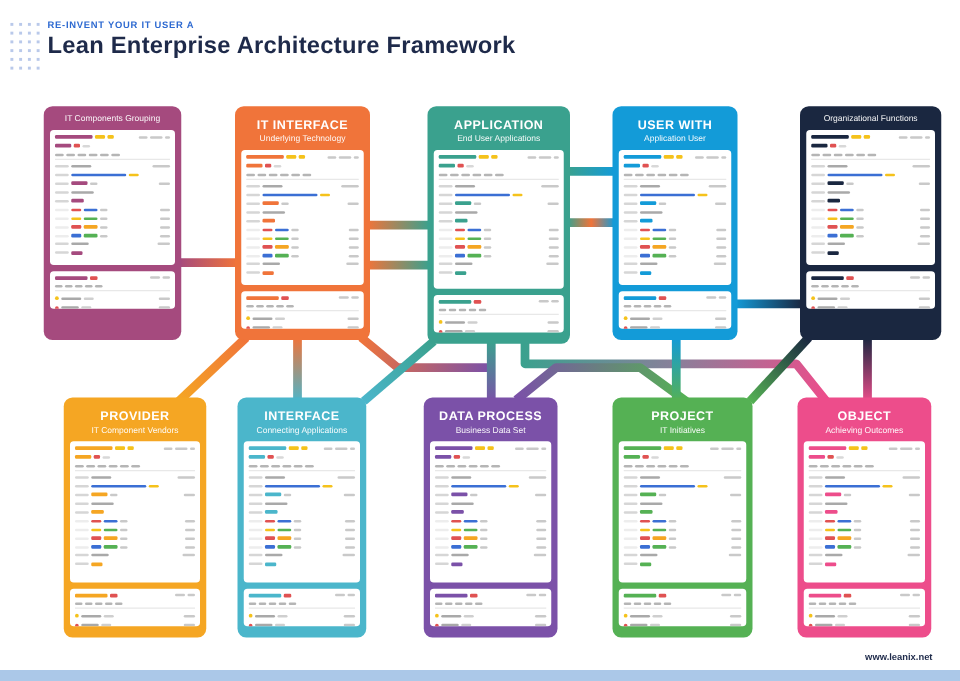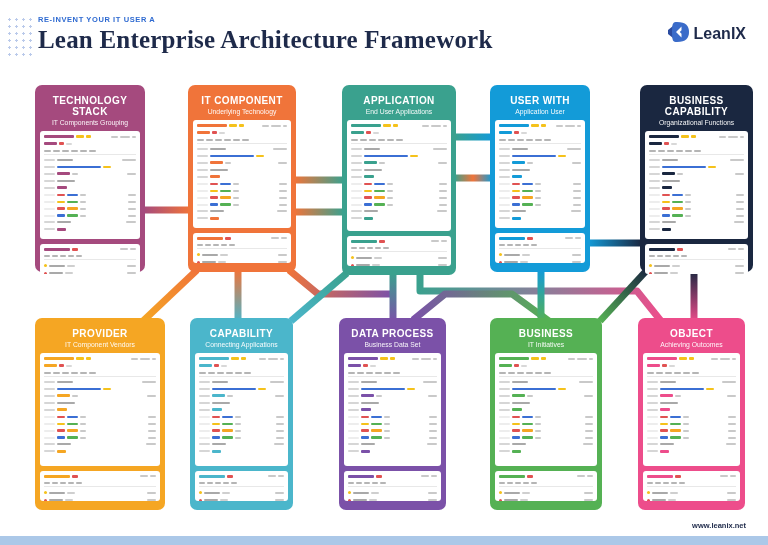--- a/index.html
+++ b/index.html
@@ -5,22 +5,22 @@
   html,body{margin:0;padding:0;}
   body{font-family:"Liberation Sans",sans-serif;background:#ffffff;}
   #poster{position:relative;width:768px;height:545px;background:#ffffff;overflow:hidden;}
 
   
   #dotgrid{position:absolute;left:6px;top:16px;width:28px;height:42px;
     background-image:radial-gradient(#b9c9ea 1.2px,transparent 1.4px);
     background-size:7px 7px;}
   #eyebrow{position:absolute;left:38px;top:15px;font-size:7.5px;font-weight:bold;
     letter-spacing:.6px;color:#2e6ad1;}
-  #main-title{position:absolute;left:38px;top:26px;font-size:25px;font-weight:bold;
-    color:#1e2a4a;letter-spacing:.2px;font-family:Liberation Serif, serif;}
+  #main-title{position:absolute;left:38px;top:26px;font-size:19px;font-weight:bold;
+    color:#1e2a4a;letter-spacing:.2px;}
   #logo{position:absolute;right:22px;top:22px;display:flex;align-items:center;gap:5px;}
   #logo .logo-text{font-size:16px;font-weight:bold;color:#1e2a4a;}
 
   
   .card{position:absolute;border-radius:7px;box-sizing:border-box;padding:5px;z-index:2;}
   .card-title{text-align:center;color:#fff;font-weight:bold;font-size:10px;
     letter-spacing:.4px;margin-top:5px;}
   .card-subtitle{text-align:center;color:#fff;font-size:6.8px;margin-top:2px;opacity:.95;}
   .panel{background:#fff;border-radius:3px;margin-top:5px;box-sizing:border-box;
     padding:4px 4px 2px 4px;overflow:hidden;}
@@ -39,30 +39,20 @@
   #bottom-bar{position:absolute;left:0;bottom:0;width:768px;height:9px;background:#abc8e8;}
 </style>
 </head>
 <body>
 
 <div id="poster">
   <div id="dotgrid"></div>
   <div id="eyebrow">RE-INVENT YOUR IT USER A</div>
   <div id="main-title">Lean Enterprise Architecture Framework</div>
 
-  <div id="logo">
-    <span>
-      <svg width="22" height="20" viewBox="0 0 22 20">
-        <path d="M6 4 L1 8 L1 12 L6 16 Z" fill="#2b4ba0"></path>
-        <path d="M10 0 C6 0 5 1 5 10 C5 19 6 20 10 20 C19 20 22 16 22 10 C22 4 19 0 10 0 Z" fill="#3a6bc9"></path>
-        <path d="M14.5 4.5 L9 10 L14.5 15.5 L14.5 11.8 L12.8 10 L14.5 8.2 Z" fill="#ffffff"></path>
-      </svg>
-    </span>
-    <span class="logo-text">LeanIX</span>
-  </div>
 
   <svg id="wires" width="768" height="545">
     <defs id="wire-defs">
         <linearGradient id="grad0" gradientUnits="userSpaceOnUse" x1="143" y1="210" x2="190" y2="210">
           <stop offset="0" stop-color="#a54a7e"></stop>
           <stop offset="1" stop-color="#f0743a"></stop>
         </linearGradient>
         <linearGradient id="grad1" gradientUnits="userSpaceOnUse" x1="294" y1="180" x2="344" y2="180">
           <stop offset="0" stop-color="#f0743a"></stop>
           <stop offset="1" stop-color="#3aa18e"></stop>
@@ -141,21 +131,20 @@
         <path d="M420,273 V291 H637 L661,321" fill="none" stroke="url(#grad11)" stroke-width="7" stroke-linejoin="round"></path>
         <path d="M413,320 L445,294 H512 L549,321" fill="none" stroke="url(#grad12)" stroke-width="7" stroke-linejoin="round"></path>
         <path d="M541,270 V322" fill="none" stroke="url(#grad13)" stroke-width="7" stroke-linejoin="round"></path>
         <path d="M647,270 L600,321" fill="none" stroke="url(#grad14)" stroke-width="7" stroke-linejoin="round"></path>
         <path d="M694,270 V322" fill="none" stroke="url(#grad15)" stroke-width="7" stroke-linejoin="round"></path>
       </g>
   </svg>
 
   <div id="cards-layer">
       <div class="card" style="left: 35px; top: 85px; width: 110px; height: 187px; background: rgb(165, 74, 126);">
-        <div class="card-title">TECHNOLOGY STACK</div>
         <div class="card-subtitle">IT Components Grouping</div>
         <div class="panel" style="height: 108px;">
           <div class="mrow">
             <div class="grp">
               <span class="bar" style="width: 30px; height: 3px; background: rgb(165, 74, 126);"></span>
               <span class="bar" style="width: 8px; height: 3px; background: rgb(245, 194, 27);"></span>
               <span class="bar" style="width: 5px; height: 3px; background: rgb(245, 194, 27);"></span>
             </div>
             <div class="grp">
               <span class="bar" style="width: 7px; height: 2px; background: rgb(201, 201, 201);"></span>
@@ -314,21 +303,21 @@
               <span class="bar" style="width: 14px; height: 2px; background: rgb(169, 169, 169);"></span>
               <span class="bar" style="width: 8px; height: 2px; background: rgb(207, 207, 207);"></span>
             </div>
             <div class="grp">
               <span class="bar" style="width: 9px; height: 2px; background: rgb(201, 201, 201);"></span>
             </div>
           </div>
         </div>
       </div>
       <div class="card" style="left: 188px; top: 85px; width: 108px; height: 187px; background: rgb(240, 116, 58);">
-        <div class="card-title">IT COMPONENT</div>
+        <div class="card-title">IT INTERFACE</div>
         <div class="card-subtitle">Underlying Technology</div>
         <div class="panel" style="height: 108px;">
           <div class="mrow">
             <div class="grp">
               <span class="bar" style="width: 30px; height: 3px; background: rgb(240, 116, 58);"></span>
               <span class="bar" style="width: 8px; height: 3px; background: rgb(245, 194, 27);"></span>
               <span class="bar" style="width: 5px; height: 3px; background: rgb(245, 194, 27);"></span>
             </div>
             <div class="grp">
               <span class="bar" style="width: 7px; height: 2px; background: rgb(201, 201, 201);"></span>
@@ -833,21 +822,20 @@
               <span class="bar" style="width: 14px; height: 2px; background: rgb(169, 169, 169);"></span>
               <span class="bar" style="width: 8px; height: 2px; background: rgb(207, 207, 207);"></span>
             </div>
             <div class="grp">
               <span class="bar" style="width: 9px; height: 2px; background: rgb(201, 201, 201);"></span>
             </div>
           </div>
         </div>
       </div>
       <div class="card" style="left: 640px; top: 85px; width: 113px; height: 187px; background: rgb(26, 39, 64);">
-        <div class="card-title">BUSINESS CAPABILITY</div>
         <div class="card-subtitle">Organizational Functions</div>
         <div class="panel" style="height: 108px;">
           <div class="mrow">
             <div class="grp">
               <span class="bar" style="width: 30px; height: 3px; background: rgb(26, 39, 64);"></span>
               <span class="bar" style="width: 8px; height: 3px; background: rgb(245, 194, 27);"></span>
               <span class="bar" style="width: 5px; height: 3px; background: rgb(245, 194, 27);"></span>
             </div>
             <div class="grp">
               <span class="bar" style="width: 7px; height: 2px; background: rgb(201, 201, 201);"></span>
@@ -1005,21 +993,21 @@
               <span class="dot" style="background: rgb(224, 82, 82);"></span>
               <span class="bar" style="width: 14px; height: 2px; background: rgb(169, 169, 169);"></span>
               <span class="bar" style="width: 8px; height: 2px; background: rgb(207, 207, 207);"></span>
             </div>
             <div class="grp">
               <span class="bar" style="width: 9px; height: 2px; background: rgb(201, 201, 201);"></span>
             </div>
           </div>
         </div>
       </div>
-      <div class="card" style="left: 35px; top: 318px; width: 130px; height: 192px; background: rgb(245, 166, 35);">
+      <div class="card" style="left: 51px; top: 318px; width: 114px; height: 192px; background: rgb(245, 166, 35);">
         <div class="card-title">PROVIDER</div>
         <div class="card-subtitle">IT Component Vendors</div>
         <div class="panel" style="height: 113px;">
           <div class="mrow">
             <div class="grp">
               <span class="bar" style="width: 30px; height: 3px; background: rgb(245, 166, 35);"></span>
               <span class="bar" style="width: 8px; height: 3px; background: rgb(245, 194, 27);"></span>
               <span class="bar" style="width: 5px; height: 3px; background: rgb(245, 194, 27);"></span>
             </div>
             <div class="grp">
@@ -1179,21 +1167,21 @@
               <span class="bar" style="width: 14px; height: 2px; background: rgb(169, 169, 169);"></span>
               <span class="bar" style="width: 8px; height: 2px; background: rgb(207, 207, 207);"></span>
             </div>
             <div class="grp">
               <span class="bar" style="width: 9px; height: 2px; background: rgb(201, 201, 201);"></span>
             </div>
           </div>
         </div>
       </div>
       <div class="card" style="left: 190px; top: 318px; width: 103px; height: 192px; background: rgb(75, 182, 203);">
-        <div class="card-title">CAPABILITY</div>
+        <div class="card-title">INTERFACE</div>
         <div class="card-subtitle">Connecting Applications</div>
         <div class="panel" style="height: 113px;">
           <div class="mrow">
             <div class="grp">
               <span class="bar" style="width: 30px; height: 3px; background: rgb(75, 182, 203);"></span>
               <span class="bar" style="width: 8px; height: 3px; background: rgb(245, 194, 27);"></span>
               <span class="bar" style="width: 5px; height: 3px; background: rgb(245, 194, 27);"></span>
             </div>
             <div class="grp">
               <span class="bar" style="width: 7px; height: 2px; background: rgb(201, 201, 201);"></span>
@@ -1525,21 +1513,21 @@
               <span class="bar" style="width: 14px; height: 2px; background: rgb(169, 169, 169);"></span>
               <span class="bar" style="width: 8px; height: 2px; background: rgb(207, 207, 207);"></span>
             </div>
             <div class="grp">
               <span class="bar" style="width: 9px; height: 2px; background: rgb(201, 201, 201);"></span>
             </div>
           </div>
         </div>
       </div>
       <div class="card" style="left: 490px; top: 318px; width: 112px; height: 192px; background: rgb(85, 177, 84);">
-        <div class="card-title">BUSINESS</div>
+        <div class="card-title">PROJECT</div>
         <div class="card-subtitle">IT Initiatives</div>
         <div class="panel" style="height: 113px;">
           <div class="mrow">
             <div class="grp">
               <span class="bar" style="width: 30px; height: 3px; background: rgb(85, 177, 84);"></span>
               <span class="bar" style="width: 8px; height: 3px; background: rgb(245, 194, 27);"></span>
               <span class="bar" style="width: 5px; height: 3px; background: rgb(245, 194, 27);"></span>
             </div>
             <div class="grp">
               <span class="bar" style="width: 7px; height: 2px; background: rgb(201, 201, 201);"></span>

